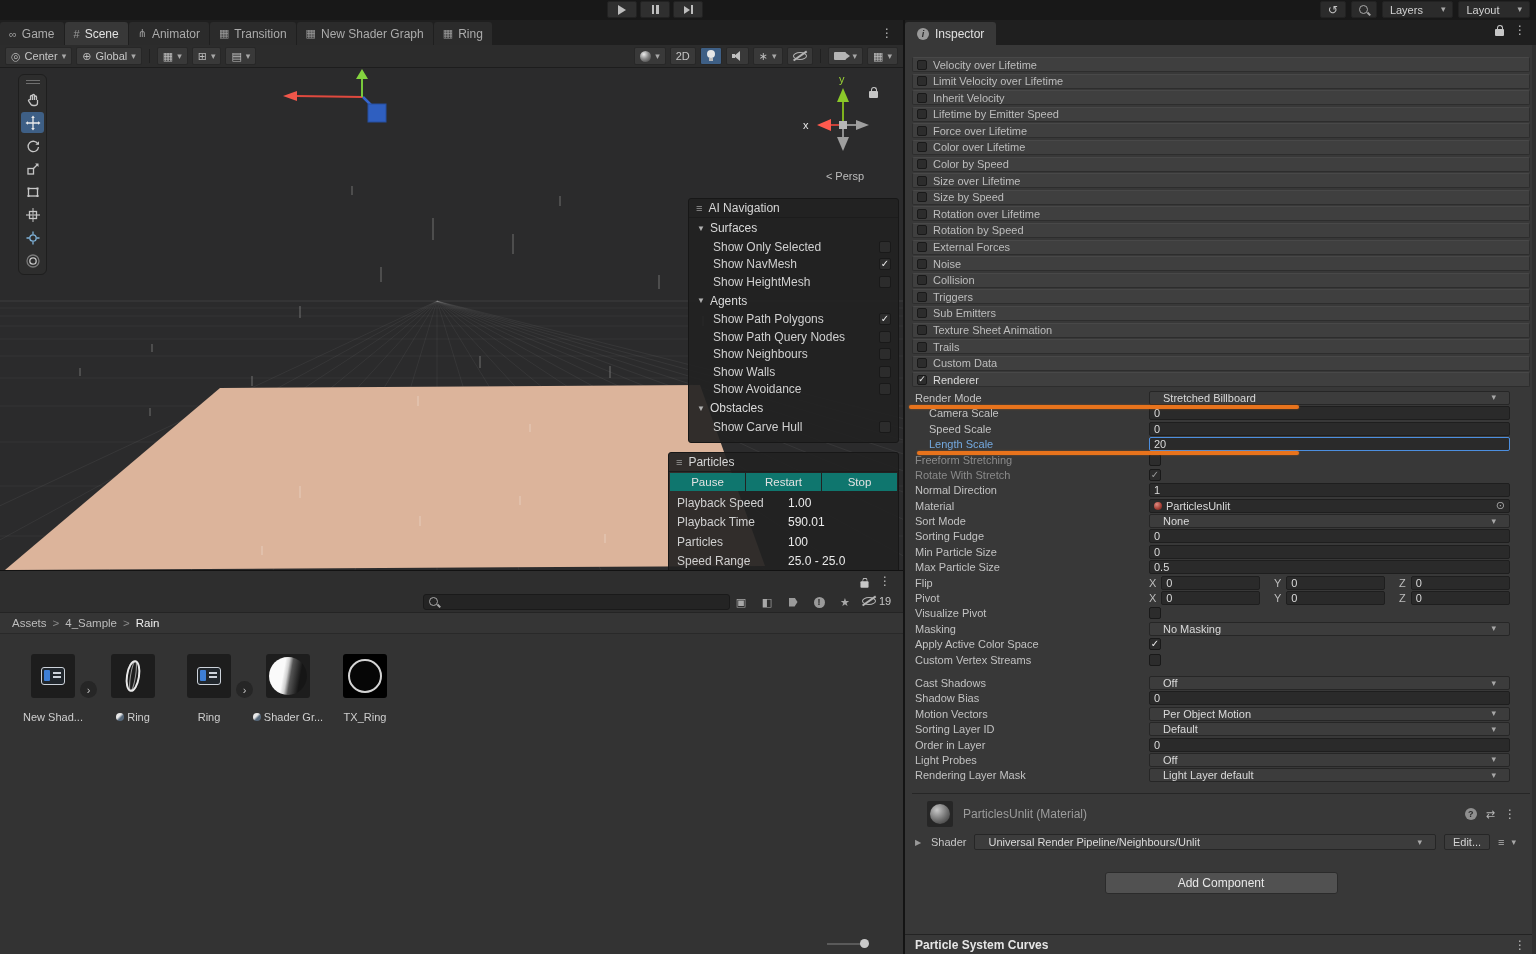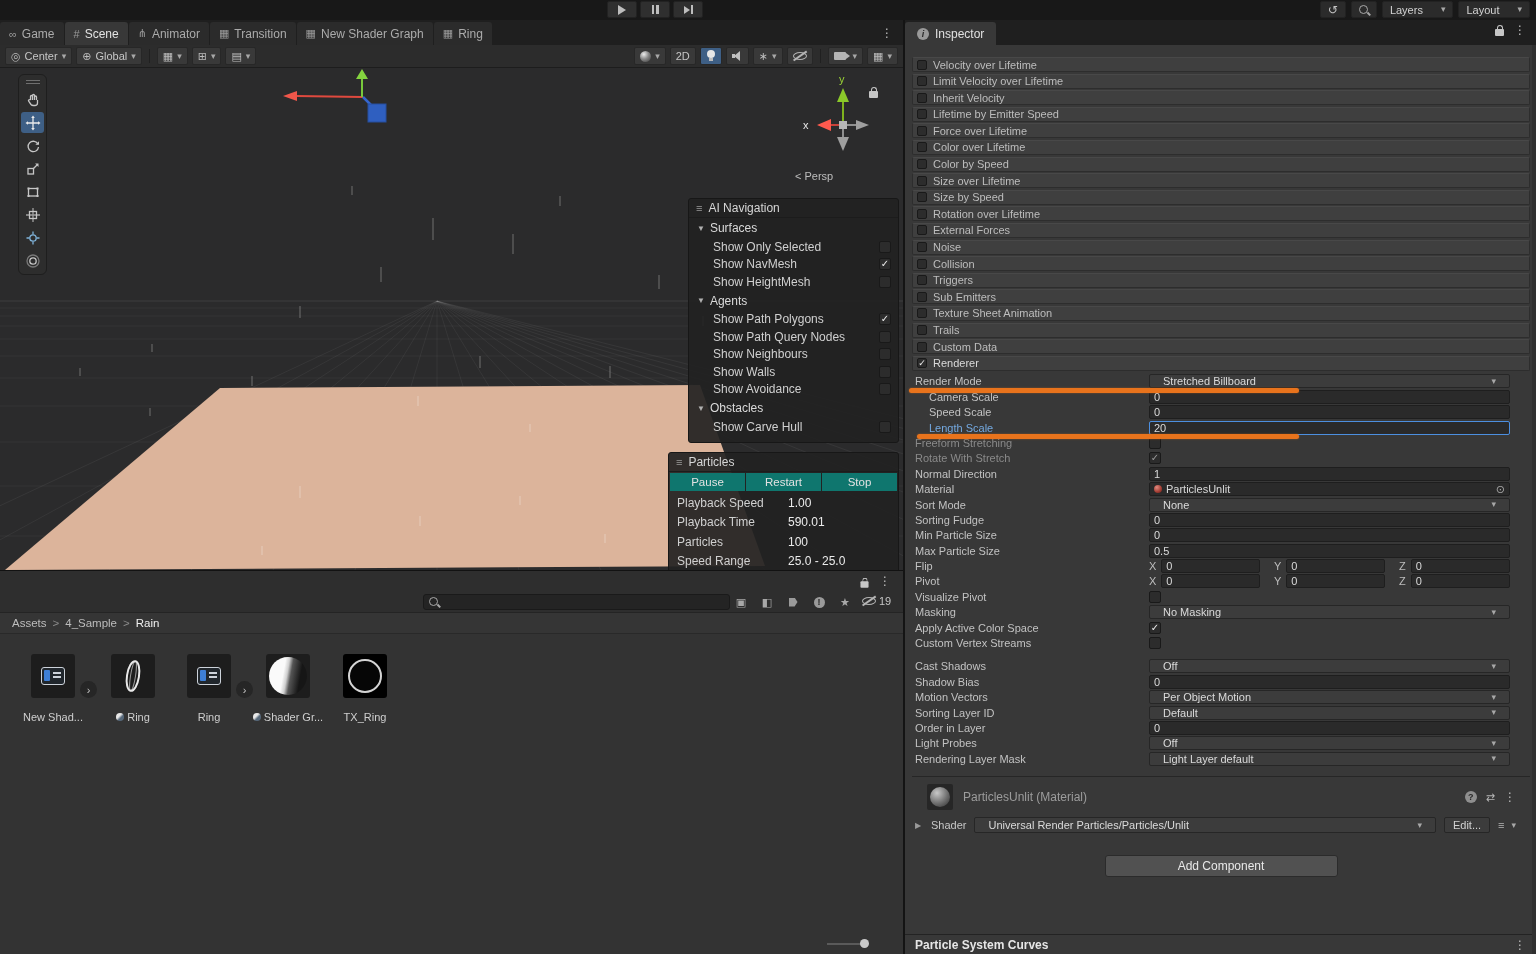--- a/index.html
+++ b/index.html
@@ -75,21 +75,21 @@
   .scene-view{position:relative;flex:1;background:#2b2b2c;overflow:hidden}
   .left-tools{position:absolute;left:18px;top:6px;width:29px;background:#2d2d2d;
     border:1px solid #1e1e1e;border-radius:6px;padding:3px 2px;display:flex;flex-direction:column;align-items:center;gap:2px}
   .lt-handle{width:14px;height:8px;display:flex;flex-direction:column;justify-content:center;gap:2px;margin-bottom:1px}
   .lt-handle i{display:block;height:1px;background:#6f6f6f}
   .lt-btn{width:23px;height:21px;border-radius:3px;display:flex;align-items:center;justify-content:center}
   .lt-btn.active{background:#3e5f85}
   .lt-btn svg{stroke:#c6c6c6;fill:none;stroke-width:1.3}
   .lt-btn.active svg{stroke:#eaeaea}
   .orient-gizmo{position:absolute;left:790px;top:2px}
-  .persp-label{position:absolute;left:795px;top:102px;width:100px;color:#bdbdbd;font-size:11px}
+  .persp-label{position:absolute;left:795px;top:102px;width:100px;text-align:center;color:#bdbdbd;font-size:11px}
   .scene-lock{position:absolute;left:869px;top:18px}
 
   
   .overlay{position:absolute;background:rgba(34,34,34,0.92);border:1px solid #171717;border-radius:3px;color:#d2d2d2;font-size:12px}
   .ov-header{height:19px;display:flex;align-items:center;gap:6px;padding:0 7px;border-bottom:1px solid #1c1c1c;color:#d6d6d6}
   .ov-header .menu{color:#9a9a9a;font-size:11px}
   .ai-nav{left:688px;top:130px;width:211px;padding-bottom:6px}
   .section-h{display:flex;align-items:center;gap:5px;height:20px;padding-left:8px;color:#dadada}
   .fold{font-size:8px;color:#b0b0b0}
   .nav-item{display:flex;align-items:center;height:17.5px;padding:0 7px 0 24px}
@@ -683,20 +683,24 @@
           <div class="mod-row">
             <span class="cb"></span>
             <span class="mod-label">Size by Speed</span>
           </div>
           <div class="mod-row">
             <span class="cb"></span>
             <span class="mod-label">Rotation over Lifetime</span>
           </div>
           <div class="mod-row">
             <span class="cb"></span>
+            <span class="mod-label">Rotation by Speed</span>
+          </div>
+          <div class="mod-row">
+            <span class="cb"></span>
             <span class="mod-label">External Forces</span>
           </div>
           <div class="mod-row">
             <span class="cb"></span>
             <span class="mod-label">Noise</span>
           </div>
           <div class="mod-row">
             <span class="cb"></span>
             <span class="mod-label">Collision</span>
           </div>
@@ -940,21 +944,21 @@
           <span class="mat-icons">
             <span class="help-ico">?</span>
             <span>⇄</span>
             <span class="kebab">⋮</span>
           </span>
         </div>
         <div class="shader-row">
           <span class="mat-fold">▶</span>
           <span class="shader-label">Shader</span>
           <div class="dfield shader-dd">
-              <span>Universal Render Particles/Particles/Unlit</span>
+              <span>Universal Render Pipeline/Neighbours/Unlit</span>
               <span class="caret">▾</span>
             </div>
           <div class="edit-btn">Edit...</div>
           <span class="shader-icons">
             <span>≡</span>
             <span class="caret">▾</span>
           </span>
         </div>
       </div>
 

